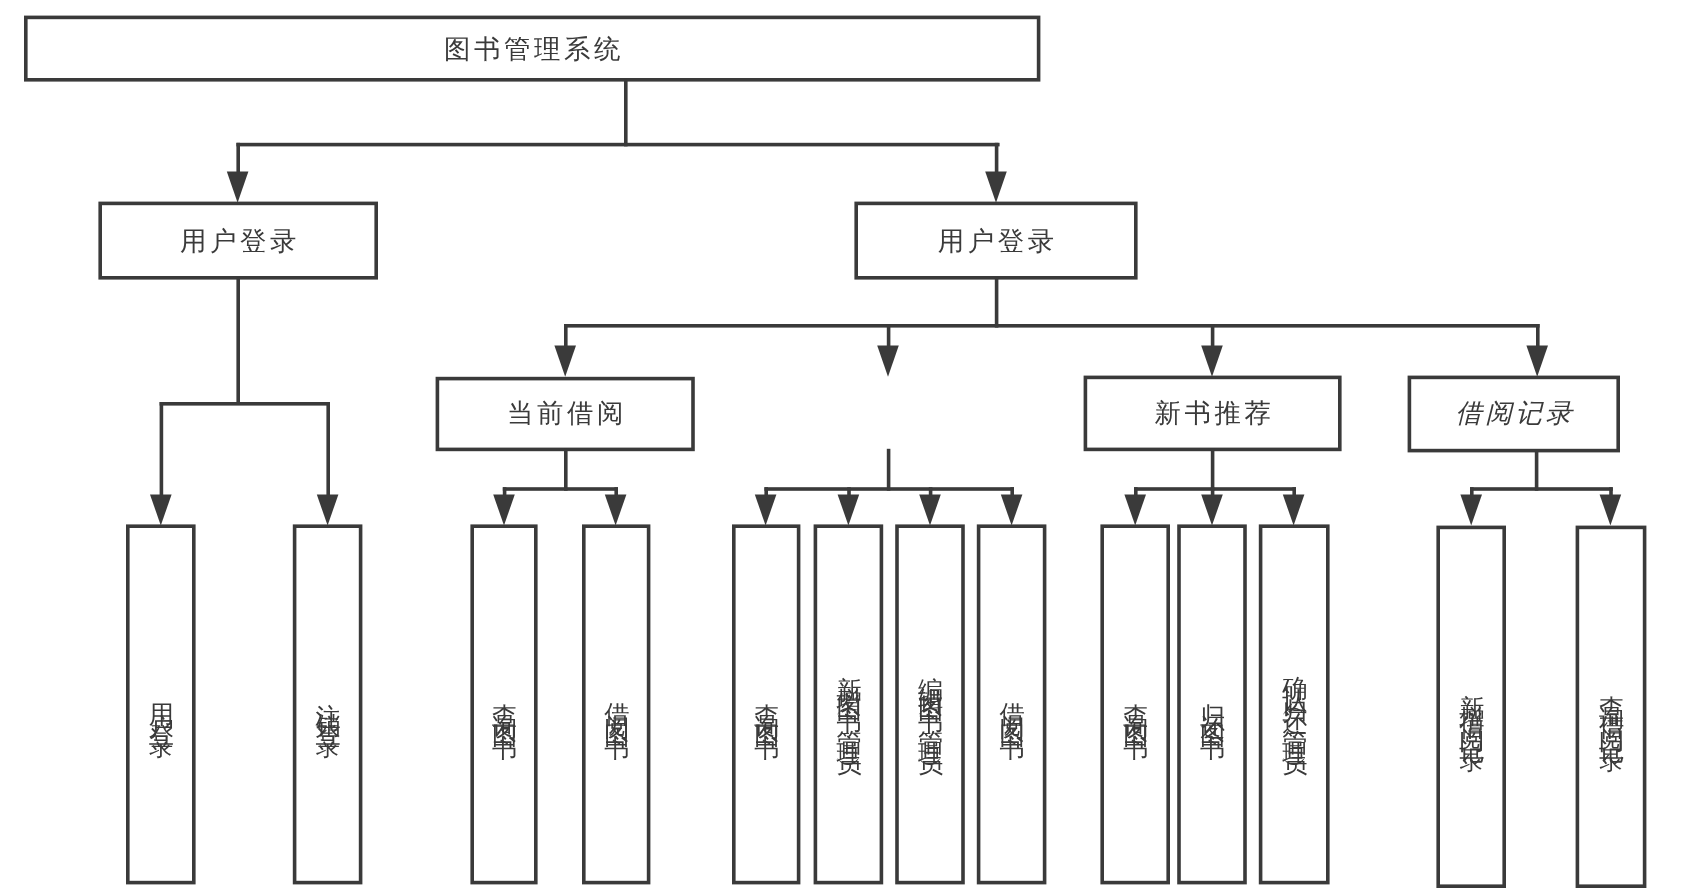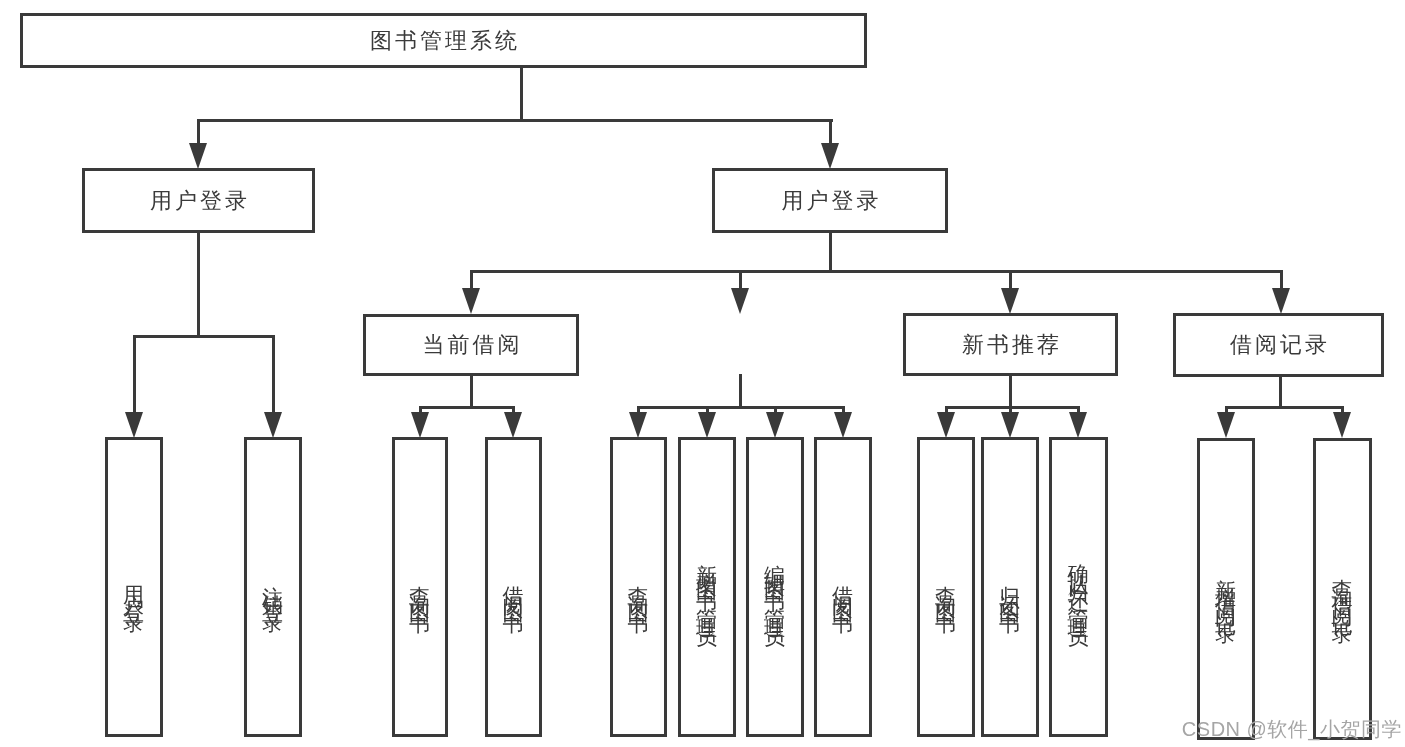--- a/index.html
+++ b/index.html
@@ -53,21 +53,21 @@
 
   <div class="box" style="left:82px; top:168px; width:233px; height:65px;">用户登录</div>
 
   <div class="box" style="left:712px; top:168px; width:236px; height:65px;">用户登录</div>
 
   <div class="box" style="left:363px; top:314px; width:216px; height:62px;">当前借阅</div>
 
 
   <div class="box" style="left:903px; top:313px; width:215px; height:63px;">新书推荐</div>
 
-  <div class="box" style="left:1173px; top:313px; width:211px; height:64px;">借阅记录</div>
+  <div class="box" style="left:1173px; top:313px; width:177px; height:64px;font-style:italic;">借阅记录</div>
 
   <div class="col" style="left:105px; top:437px; width:58px; height:300px;">用户登录</div>
 
   <div class="col" style="left:244px; top:437px; width:58px; height:300px;">注销登录</div>
 
   <div class="col" style="left:392px; top:437px; width:56px; height:300px;">查询图书</div>
 
   <div class="col" style="left:485px; top:437px; width:57px; height:300px;">借阅图书</div>
 
   <div class="col" style="left:610px; top:437px; width:57px; height:300px;">查询图书</div>
@@ -140,15 +140,14 @@
   <div class="vline" style="left:1076.5px; top:406px; height:10px;"></div>
   <div class="arrow" style="left:1069px; top:412px;"></div>
 
   <div class="vline" style="left:1278.5px; top:375px; height:34px;"></div>
   <div class="hline" style="left:1224.5px; top:406px; width:119px;"></div>
   <div class="vline" style="left:1224.5px; top:406px; height:10px;"></div>
   <div class="arrow" style="left:1217px; top:412px;"></div>
   <div class="vline" style="left:1340.5px; top:406px; height:10px;"></div>
   <div class="arrow" style="left:1333px; top:412px;"></div>
 
-  <div class="watermark">CSDN @软件_小贺同学</div>
 
 </div>
 
 </body></html>

